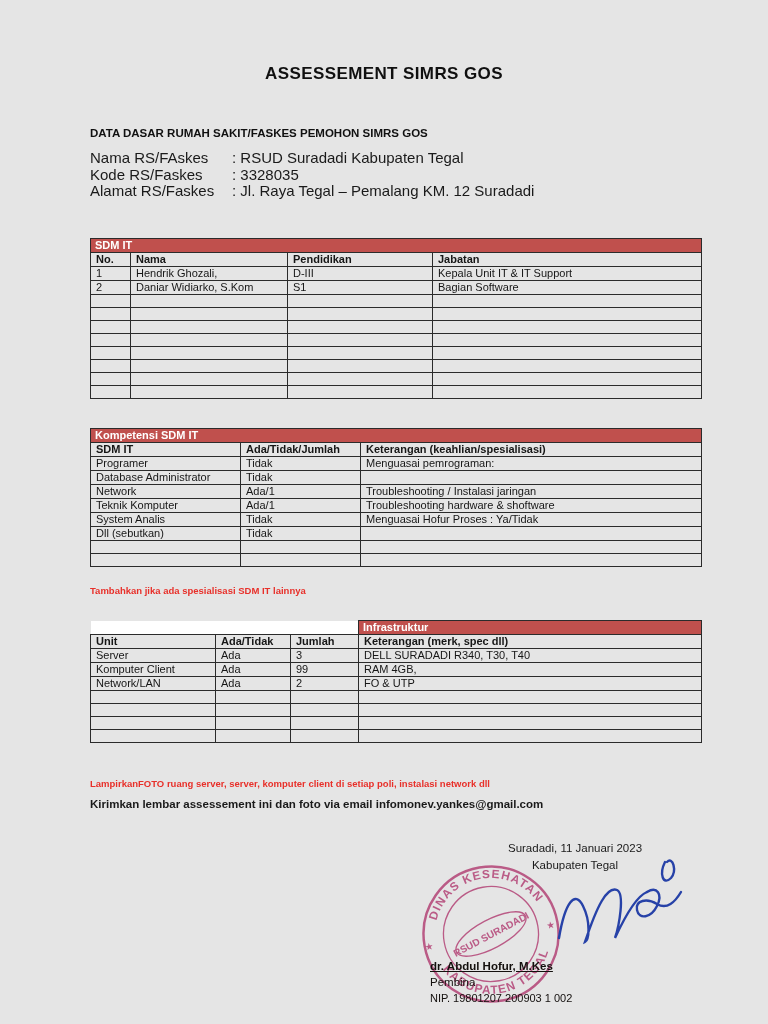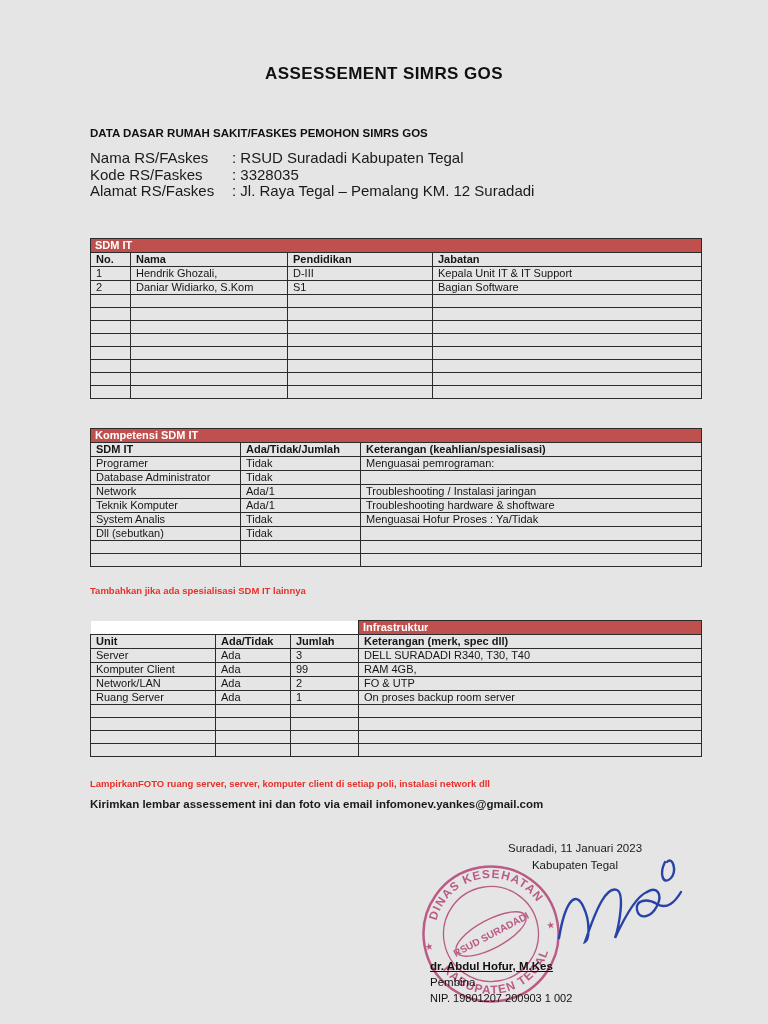--- a/index.html
+++ b/index.html
@@ -241,26 +241,20 @@
           <td>Komputer Client</td>
           <td>Ada</td>
           <td>99</td>
           <td>RAM 4GB,</td>
         </tr>
         <tr>
           <td>Network/LAN</td>
           <td>Ada</td>
           <td>2</td>
           <td>FO &amp; UTP</td>
-        </tr>
-        <tr>
-          <td>Ruang Server</td>
-          <td>Ada</td>
-          <td>1</td>
-          <td>On proses backup room server</td>
         </tr>
         <tr>
           <td></td>
           <td></td>
           <td></td>
           <td></td>
         </tr>
         <tr>
           <td></td>
           <td></td>

